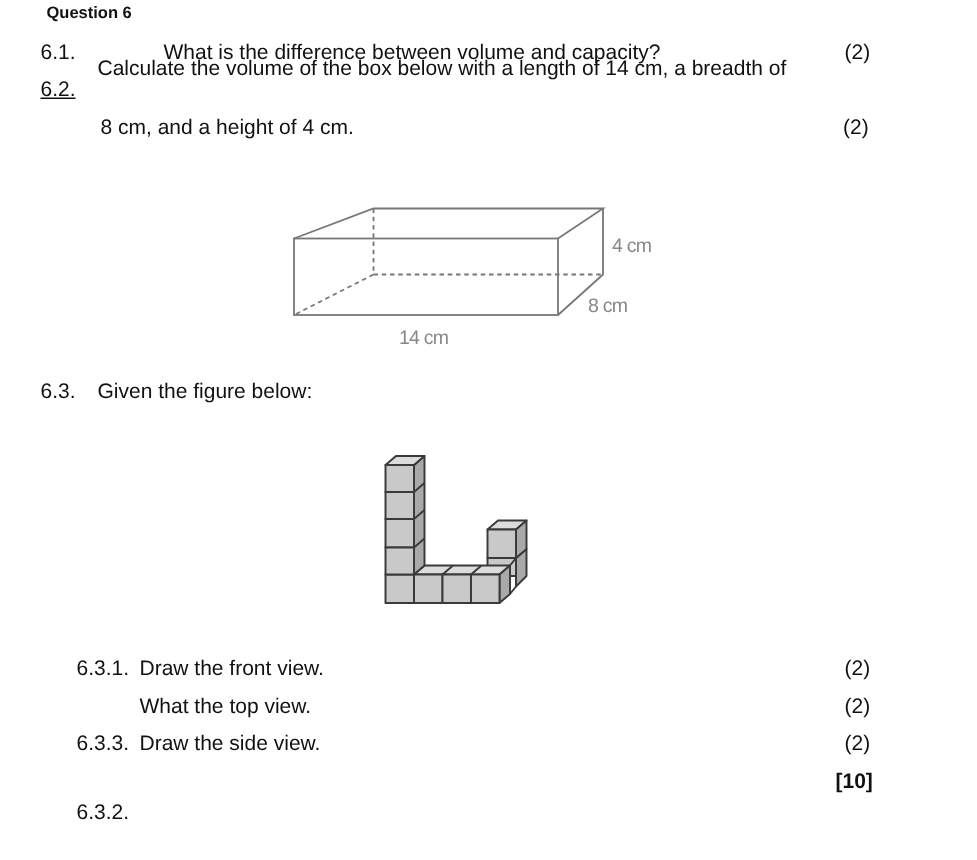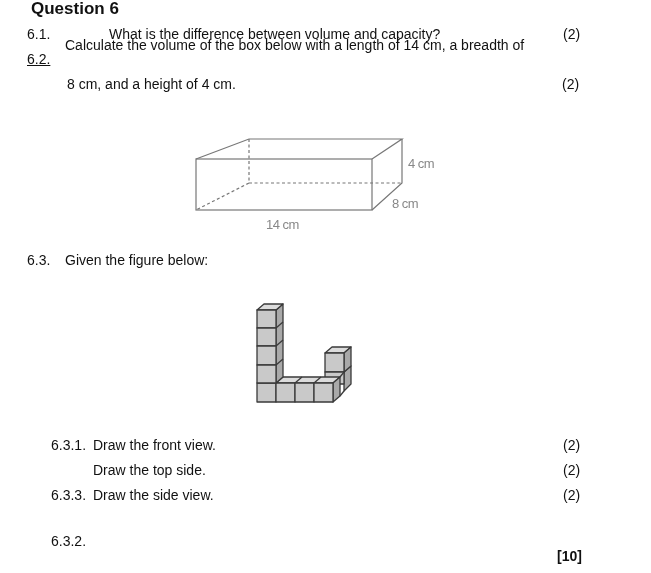--- a/index.html
+++ b/index.html
@@ -1,23 +1,23 @@
 <!DOCTYPE html>
 <html><head>
   <meta charset="utf-8">
   <style>
     html, body { margin: 0; padding: 0; background: #ffffff; }
     body {
       width: 651px; height: 573px; position: relative; overflow: hidden;
       font-family: "Liberation Sans", sans-serif; color: #111;
     }
     .t { position: absolute; white-space: nowrap; font-size: 14px; line-height: 16px; }
-    .heading { font-weight: bold; font-size: 17px; }
+    .heading { font-weight: bold; font-size: 11px; }
     .mark { position: absolute; font-size: 14px; line-height: 16px; white-space: nowrap; }
-    .total { font-weight: bold; margin-top: 36px; }
+    .total { font-weight: bold; }
     svg { position: absolute; left: 0; top: 0; }
     .dimlabel { font-family: "Liberation Sans", sans-serif; font-size: 13px; fill: #888; letter-spacing: -0.5px; }
   </style>
 </head>
 <body>
 
 <div class="t heading" style="left:31px; top:1px;">Question 6</div>
 
 <div class="t" style="left:27px; top:26px;">6.1.</div>
 <div class="t" style="left:65px; top:26px;margin-left:44px;">What is the difference between volume and capacity?</div>
@@ -86,20 +86,20 @@
 </svg>
 
 <div class="t" style="left:27px; top:252px;">6.3.</div>
 <div class="t" style="left:65px; top:252px;">Given the figure below:</div>
 
 <div class="t" style="left:51px; top:437px;text-align:center;">6.3.1.</div>
 <div class="t" style="left:93px; top:437px;">Draw the front view.</div>
 <div class="mark" style="left:563px; top:437px;">(2)</div>
 
 <div class="t" style="left:51px; top:486px;margin-top:47px;">6.3.2.</div>
-<div class="t" style="left:93px; top:462px;">Draw the top side.</div>
+<div class="t" style="left:93px; top:462px;">What the top view.</div>
 <div class="mark" style="left:563px; top:462px;">(2)</div>
 
 <div class="t" style="left:51px; top:487px;">6.3.3.</div>
 <div class="t" style="left:93px; top:487px;">Draw the side view.</div>
 <div class="mark" style="left:563px; top:487px;">(2)</div>
 
 <div class="mark total" style="left:557px; top:512px;">[10]</div>
 
 </body></html>

